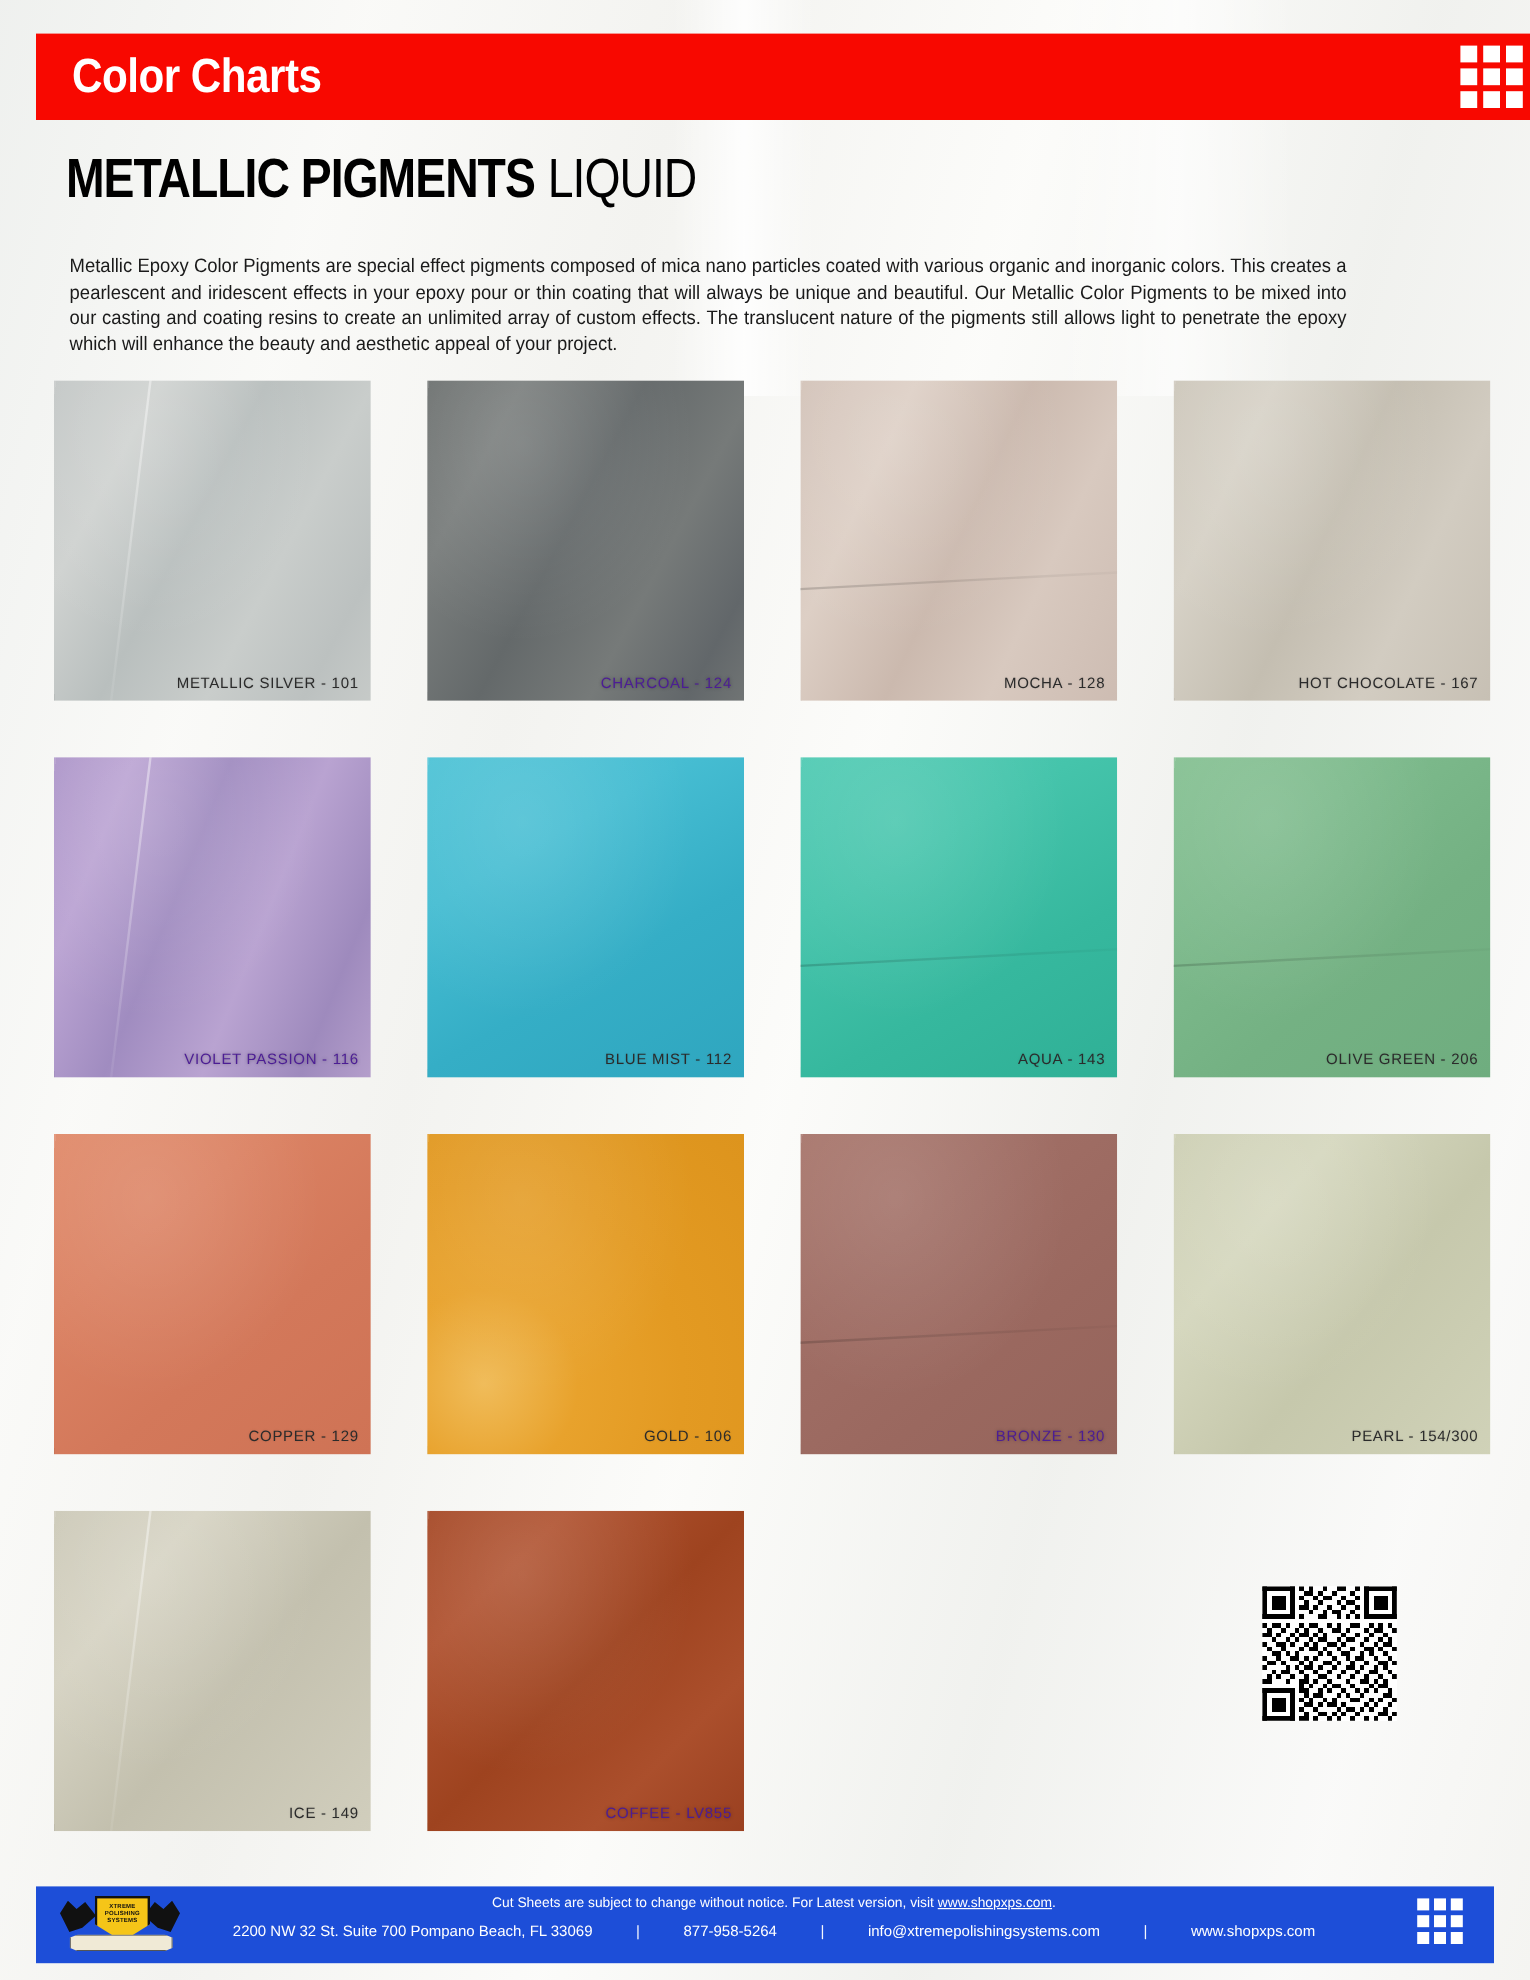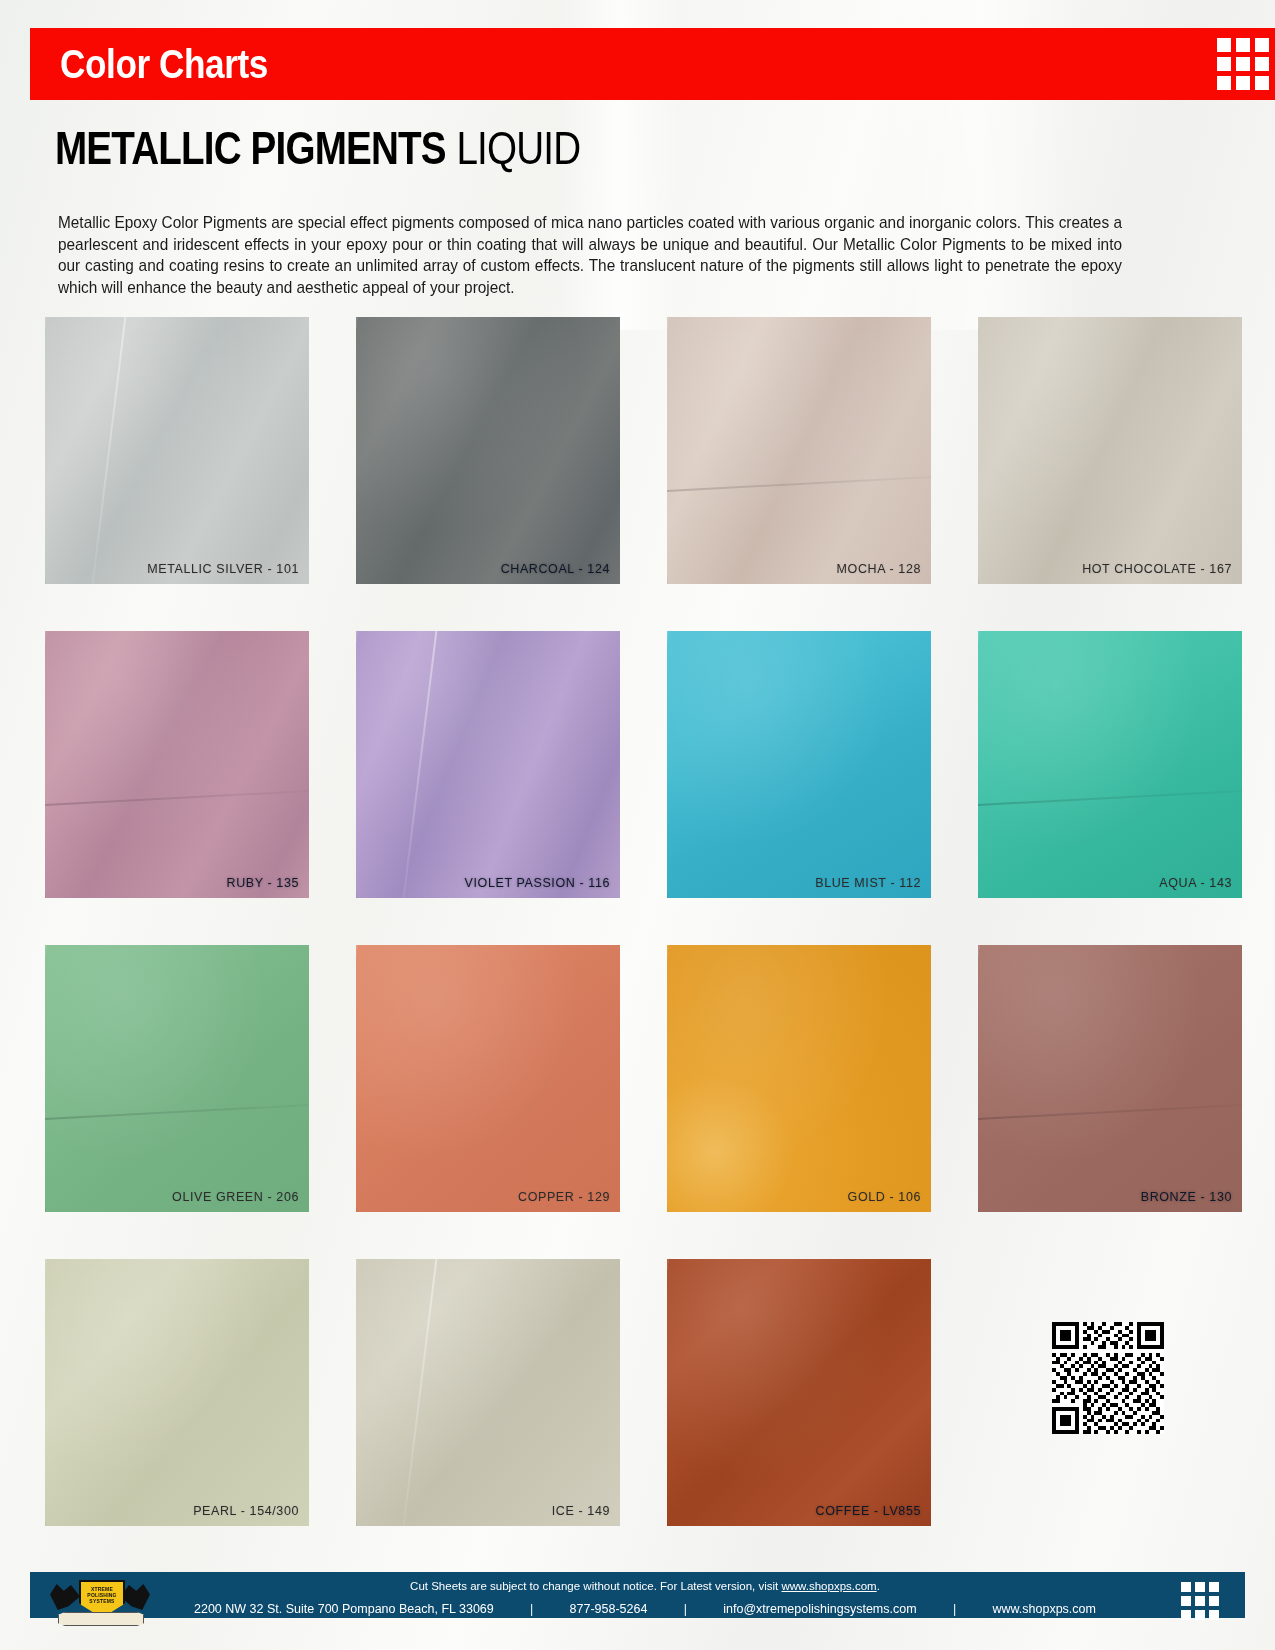--- a/index.html
+++ b/index.html
@@ -92,21 +92,21 @@
   }
   .swatch .label{
     position:absolute;right:10px;bottom:8px;
     font-size:12.5px;
     letter-spacing:.6px;
     font-family:"Liberation Sans", sans-serif;
     white-space:nowrap;
     text-shadow:0 0 2px rgba(0,0,0,.12);
   }
   .label.dark{color:#2b2b2b;}
-  .label.light{color:#0f172a;text-shadow:0 0 3px rgba(0,0,0,.35);}
+  .label.light{color:#4c1d95;text-shadow:0 0 3px rgba(0,0,0,.35);}
 
   
   .s-silver  {background:linear-gradient(118deg,#c3c7c6 0%,#cfd2d0 22%,#b9bfbe 44%,#c9cdcb 66%,#bcc1c0 86%,#c6cac8 100%);}
   .s-charcoal{background:linear-gradient(118deg,#6e7271 0%,#7a7e7d 20%,#64696a 45%,#767a79 68%,#62676a 88%,#707474 100%);}
   .s-mocha   {background:linear-gradient(115deg,#d3c3b9 0%,#ddcfc5 25%,#cbb9ae 50%,#d8c9bf 72%,#cdbcb2 100%);}
   .s-hotchoc {background:linear-gradient(115deg,#cdc7bb 0%,#d6d1c6 22%,#c4beb1 48%,#d2ccc1 72%,#c7c0b4 100%);}
   .s-ruby    {background:linear-gradient(118deg,#bf8fa2 0%,#c99bab 20%,#b4849a 44%,#c294a6 68%,#b2849b 88%,#c193a5 100%);}
   .s-violet  {background:linear-gradient(112deg,#ad96c9 0%,#bba4d3 18%,#a08cc0 40%,#b9a3d1 62%,#9e8abd 84%,#b49ecb 100%);}
   .s-bluemist{background:linear-gradient(150deg,#4fc3d6 0%,#46bdd2 30%,#35aec6 62%,#2fa6bf 100%);}
   .s-aqua    {background:linear-gradient(150deg,#52cbb4 0%,#45c4ab 32%,#36b89e 66%,#2fb096 100%);}
@@ -140,22 +140,22 @@
 
   
   .qr{
     position:absolute;left:1052px;top:1322px;
     width:112px;height:112px;background:#ffffff;
   }
   .qr svg{display:block;}
 
   
   .footer-bar{
-    position:absolute;left:30px;top:1572px;width:1215px;height:46px;
-    background:#0c4a6e;
+    position:absolute;left:30px;top:1572px;width:1215px;height:64px;
+    background:#1d4ed8;
   }
   .footer-logo{
     position:absolute;left:18px;top:2px;width:104px;height:54px;
   }
   .footer-center{
     position:absolute;left:150px;top:6px;width:930px;
     text-align:center;color:#ffffff;
     font-family:"Liberation Sans", sans-serif;
   }
   .footer-note{font-size:11.5px;line-height:16px;}
@@ -228,24 +228,20 @@
         <div class="tex s-charcoal streaks"></div>
         <div class="label light">CHARCOAL - 124</div>
       </div>
       <div class="swatch">
         <div class="tex s-mocha streaks crackh"></div>
         <div class="label dark">MOCHA - 128</div>
       </div>
       <div class="swatch">
         <div class="tex s-hotchoc streaks"></div>
         <div class="label dark">HOT CHOCOLATE - 167</div>
-      </div>
-      <div class="swatch">
-        <div class="tex s-ruby streaks crackh"></div>
-        <div class="label light">RUBY - 135</div>
       </div>
       <div class="swatch">
         <div class="tex s-violet streaks crack"></div>
         <div class="label light">VIOLET PASSION - 116</div>
       </div>
       <div class="swatch">
         <div class="tex s-bluemist streaks"></div>
         <div class="label dark">BLUE MIST - 112</div>
       </div>
       <div class="swatch">

